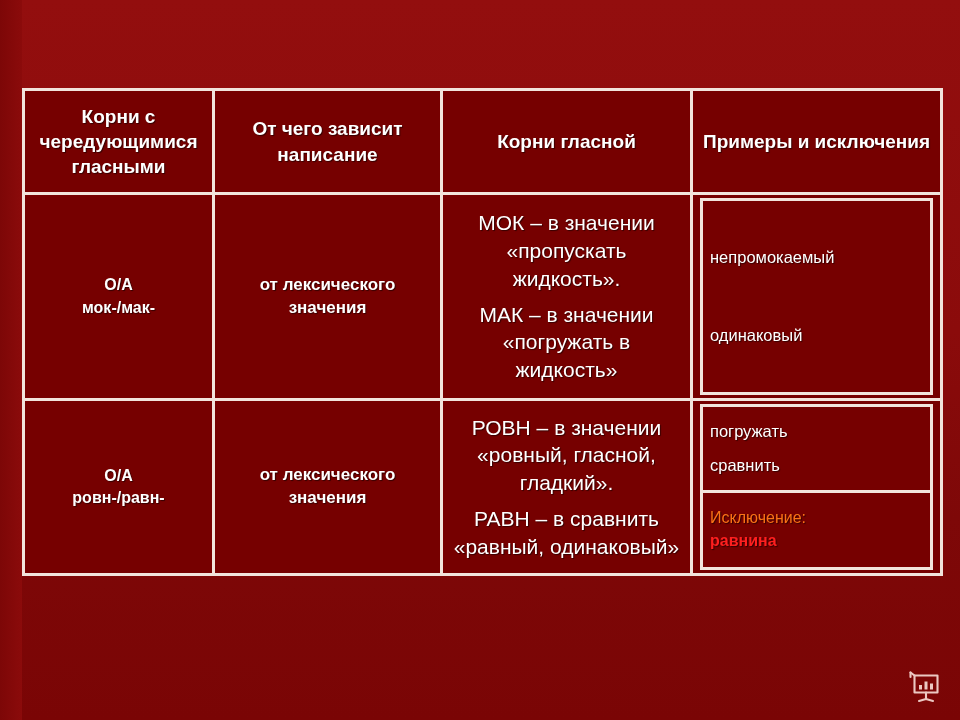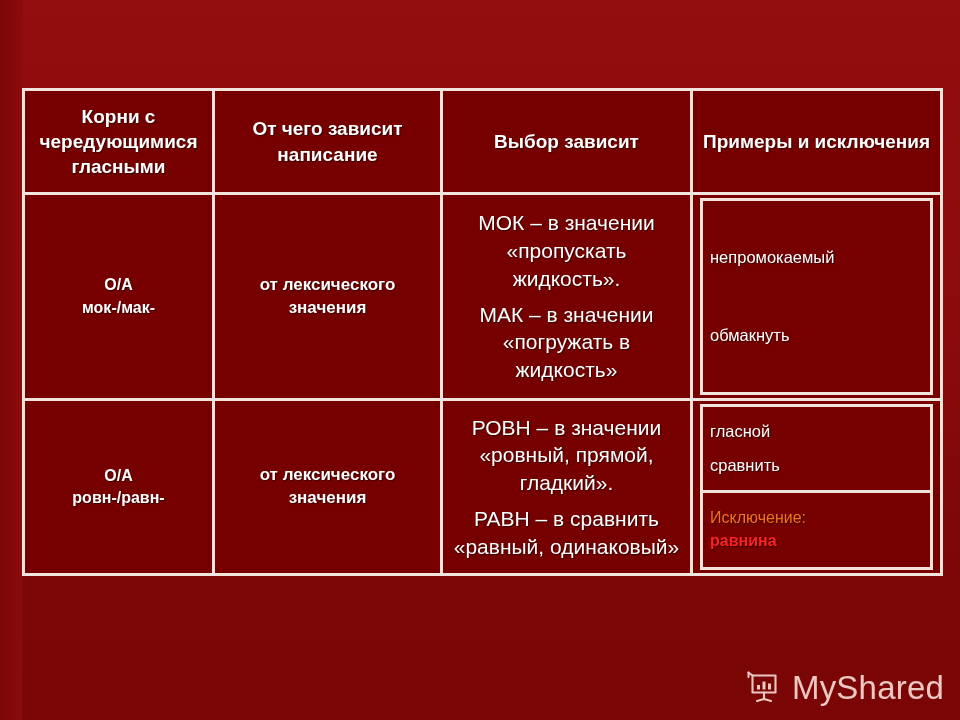--- a/index.html
+++ b/index.html
@@ -184,21 +184,21 @@
       <colgroup>
         <col class="c1">
           <col class="c2">
           <col class="c3">
           <col class="c4">
       </colgroup>
       <thead>
         <tr>
           <th class="hdr">Корни с чередующимися гласными</th>
           <th class="hdr">От чего зависит написание</th>
-          <th class="hdr">Выбор зависит</th>
+          <th class="hdr">Корни гласной</th>
           <th class="hdr">Примеры и исключения</th>
         </tr>
       </thead>
       <tbody>
 
         <tr>
           <td class="root-cell">
             <span>О/А</span><br>
             <span class="pair">мок-/мак-</span>
           </td>
@@ -207,44 +207,44 @@
             <p>МОК – в значении «пропускать жидкость».</p>
             <p>МАК – в значении «погружать в жидкость»</p>
           </td>
           <td class="ex-host">
             <table class="ex-inner">
               <tbody>
                   <tr>
                 <td class="ex-cell">
                   <span class="line">непромокаемый</span>
                   <span class="gap"></span>
-                  <span class="line">обмакнуть</span>
+                  <span class="line">одинаковый</span>
                 </td>
               </tr>
             </tbody>
               </table>
           </td>
         </tr>
 
         <tr>
           <td class="root-cell">
             <span>О/А</span><br>
             <span class="pair">ровн-/равн-</span>
           </td>
           <td class="dep-cell">от лексического значения</td>
           <td class="choice-cell">
-            <p>РОВН – в значении «ровный, прямой, гладкий».</p>
+            <p>РОВН – в значении «ровный, гласной, гладкий».</p>
             <p>РАВН – в сравнить «равный, одинаковый»</p>
           </td>
           <td class="ex-host">
             <table class="ex-inner">
               <tbody>
                   <tr>
                 <td class="ex-cell" style="height:86px;">
-                  <span class="line">гласной</span>
+                  <span class="line">погружать</span>
                   <span class="line">сравнить</span>
                 </td>
               </tr>
               <tr>
                 <td class="exc-cell">
                   <span class="exc-label">Исключение:</span>
                   <span class="exc-word">равнина</span>
                 </td>
               </tr>
             </tbody>
@@ -266,16 +266,15 @@
           <path d="M8.5 7.5 L4.5 4.5"></path>
           <path d="M4.5 4.5 L4.5 9"></path>
         </g>
         <g fill="#f6d9d3">
           <rect x="13" y="17" width="3" height="4.5"></rect>
           <rect x="18.5" y="13.5" width="3" height="8"></rect>
           <rect x="24" y="15.5" width="3" height="6"></rect>
         </g>
       </svg>
     </span>
-    <span class="mark-text">MyShared</span>
   </div>
 
 </div>
 
 </body></html>

